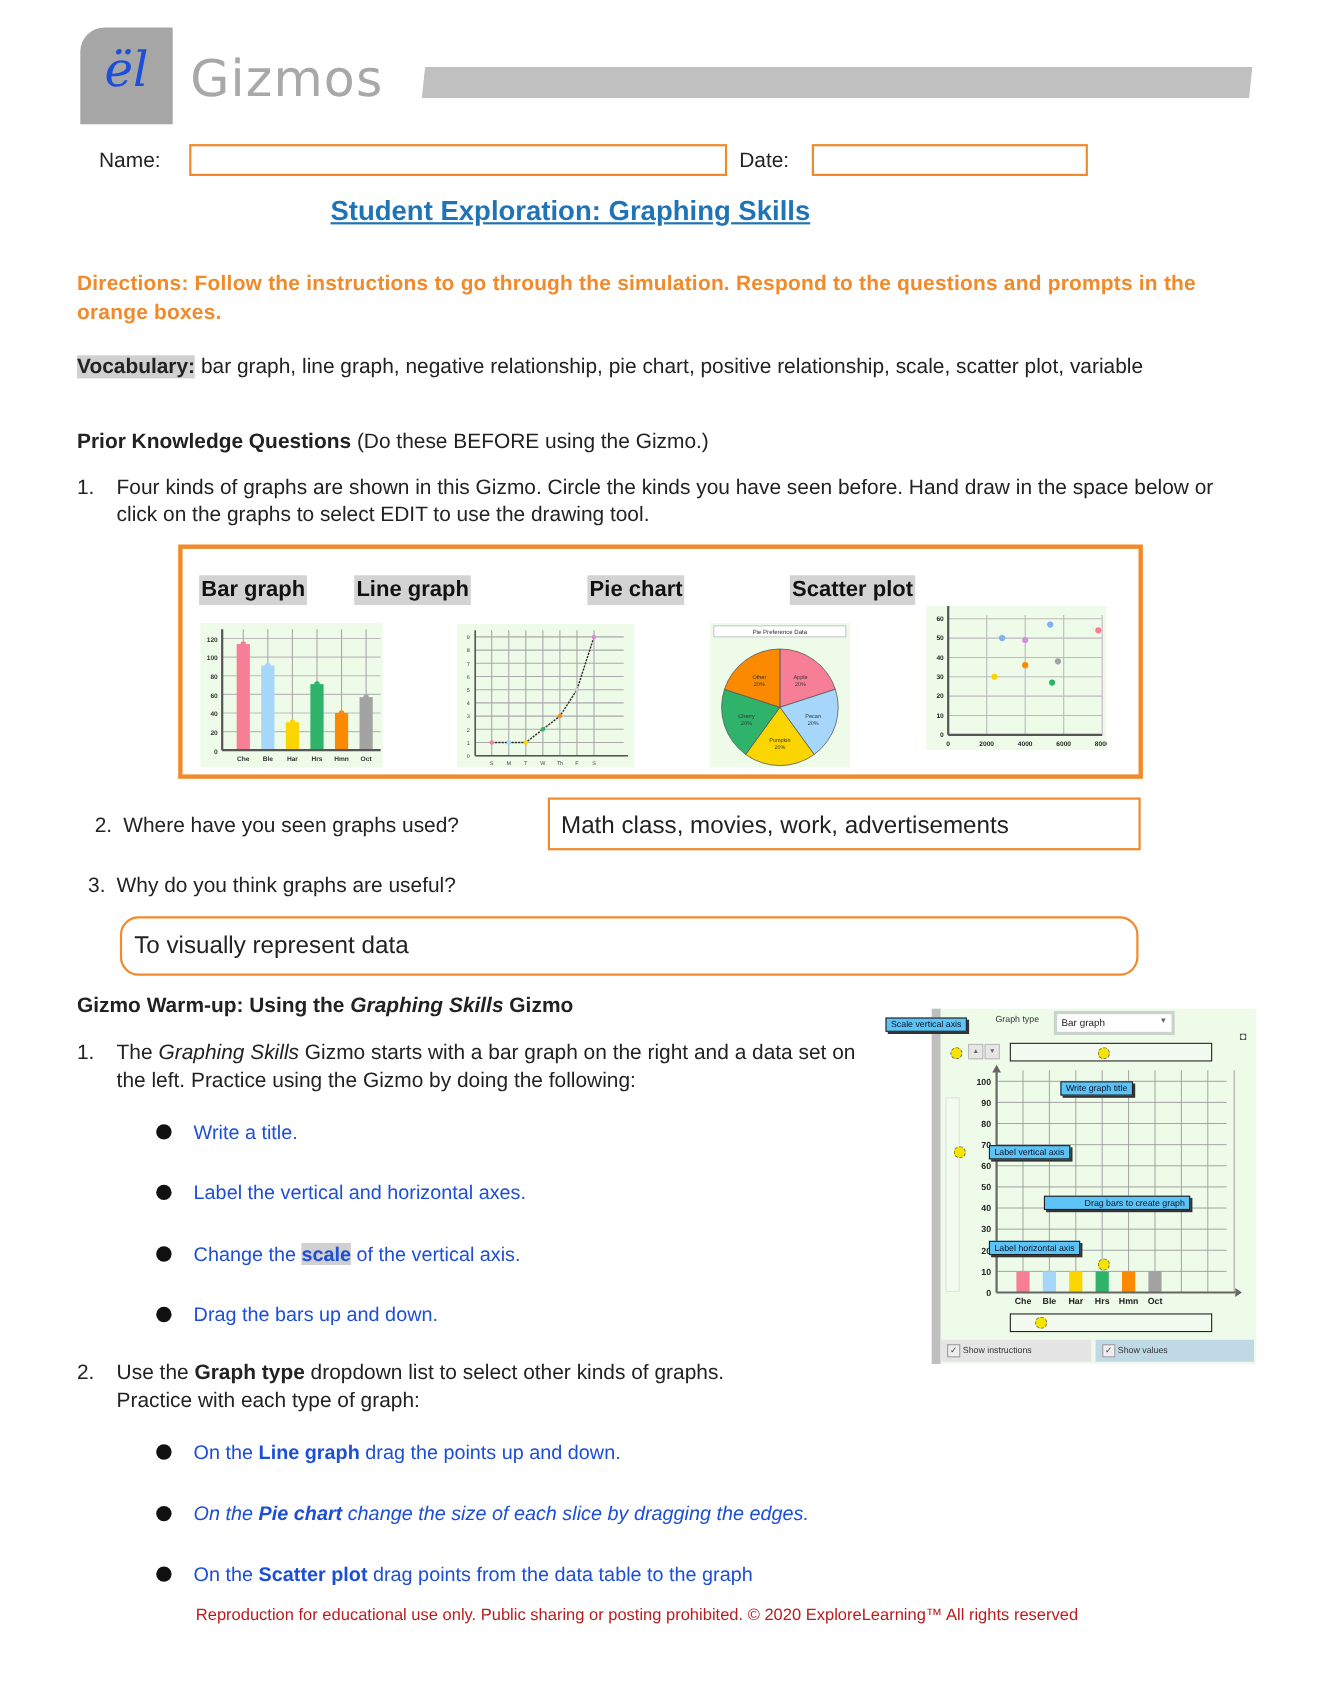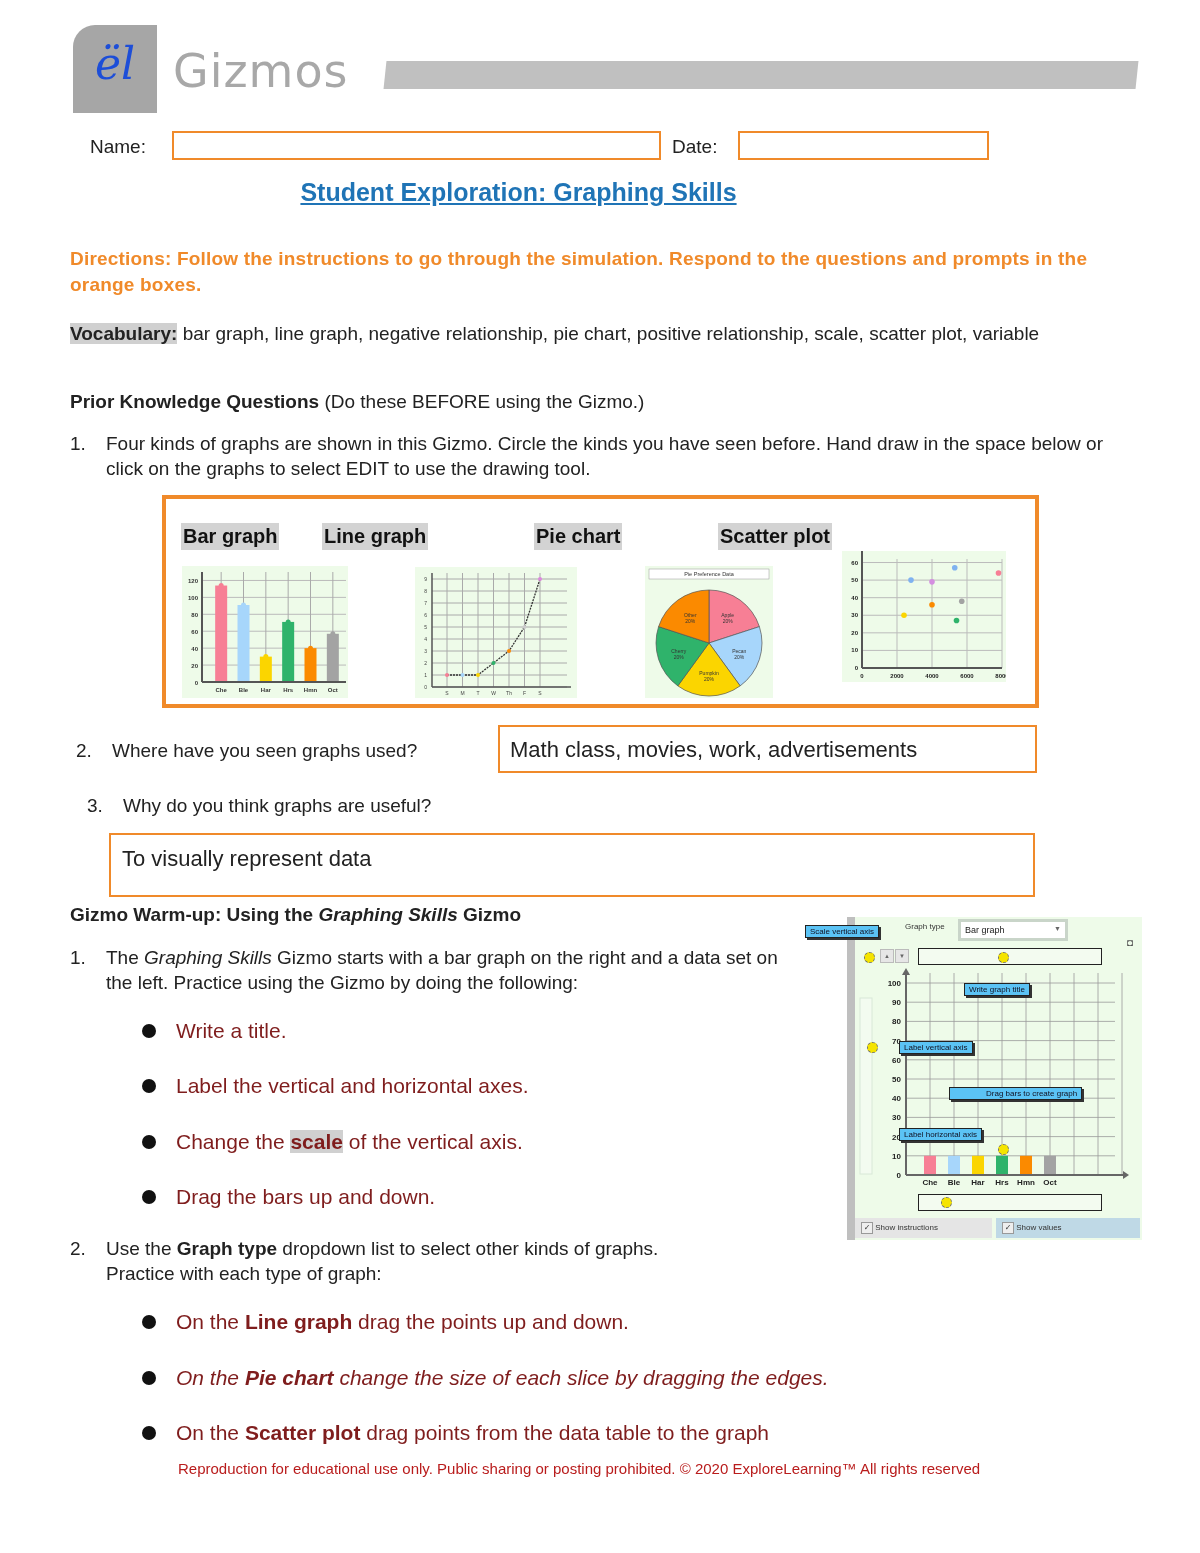--- a/index.html
+++ b/index.html
@@ -26,21 +26,21 @@
 
   .para { font-size:19px; line-height:25px; color:#222; }
   .hl { background:#d0d0d0; }
   b { font-weight:bold; }
 
   .qnum { display:inline-block; width:36px; }
 
   .graph-frame { left:162px; top:495px; width:877px; height:213px; border:4px solid #f08a2a; box-sizing:border-box; }
   .gtitle { font-size:20px; font-weight:bold; background:#d3d3d3; color:#111; top:523px; padding:0 2px; line-height:27px; }
 
-  .bullet { font-size:21px; color:#7f1d1d; }
+  .bullet { font-size:18px; color:#1d4ed8; }
   .bullet .dot { display:inline-block; width:14px; height:14px; border-radius:50%; background:#111; margin-right:20px; vertical-align:middle; position:relative; top:-1px; }
 
   .footer { left:178px; top:1460px; font-size:15px; color:#b91c1c; }
 
   
   .gizmo { left:847px; top:917px; width:295px; height:323px; background:#eefbe9; }
   .gizmo-left { left:847px; top:917px; width:8px; height:323px; background:#bfbfbf; }
   .callout { background:#5bc3f5; border:1px solid #222; box-shadow:2px 2px 0 #333; font-size:8px; color:#112; padding:1px 4px; white-space:nowrap; }
   .ydot { width:11px; height:11px; border-radius:50%; background:#f5e400; border:1px dashed #776; box-sizing:border-box; }
 </style>
@@ -221,29 +221,29 @@
     <circle cx="90" cy="30.854838709677423" r="2.8" fill="#d48ee0"></circle>
     <circle cx="90" cy="53.70967741935483" r="2.8" fill="#fb8a00"></circle>
     <circle cx="112.75" cy="16.790322580645167" r="2.8" fill="#7fb2f0"></circle>
     <circle cx="114.5" cy="69.53225806451613" r="2.8" fill="#2fb36b"></circle>
     <circle cx="119.75" cy="50.19354838709677" r="2.8" fill="#a3a3a3"></circle>
     <circle cx="156.5" cy="22.064516129032256" r="2.8" fill="#f77f95"></circle>
     <line x1="20" y1="0" x2="20" y2="117" stroke="#555" stroke-width="2"></line>
     <line x1="20" y1="117" x2="160" y2="117" stroke="#555" stroke-width="2"></line>
   </svg>
 
-<div class="abs para" style="left:76px;top:738px;">
+<div class="abs para" style="left:76px;top:738px;text-align:center;">
   <span class="qnum">2.</span><span>Where have you seen graphs used?</span>
 </div>
 <div class="abs orange-box" style="left:498px;top:725px;width:539px;height:48px;padding:10px 10px;font-size:22px;">Math class, movies, work, advertisements</div>
 
-<div class="abs para" style="left:87px;top:793px;">
+<div class="abs para" style="left:70px;top:793px;text-align:center;">
   <span class="qnum">3.</span><span>Why do you think graphs are useful?</span>
 </div>
-<div class="abs orange-box" style="left:109px;top:833px;width:926px;height:64px;padding:11px 11px;font-size:22px;">To visually represent data</div>
+<div class="abs orange-box" style="left:109px;top:833px;width:926px;height:54px;padding:11px 11px;font-size:22px;border-radius:17px;">To visually represent data</div>
 
 <div class="abs para" style="left:70px;top:902px;font-weight:bold;">
   <span>Gizmo Warm-up: Using the </span><i>Graphing Skills</i><span> Gizmo</span>
 </div>
 
 <div class="abs para" style="left:70px;top:945px;width:720px;">
   <span class="qnum" style="float:left;">1.</span>
   <div style="margin-left:36px;"><span>The </span><i>Graphing Skills</i><span> Gizmo starts with a bar graph on the right and a data set on the left. Practice using the Gizmo by doing the following:</span></div>
 </div>
 

